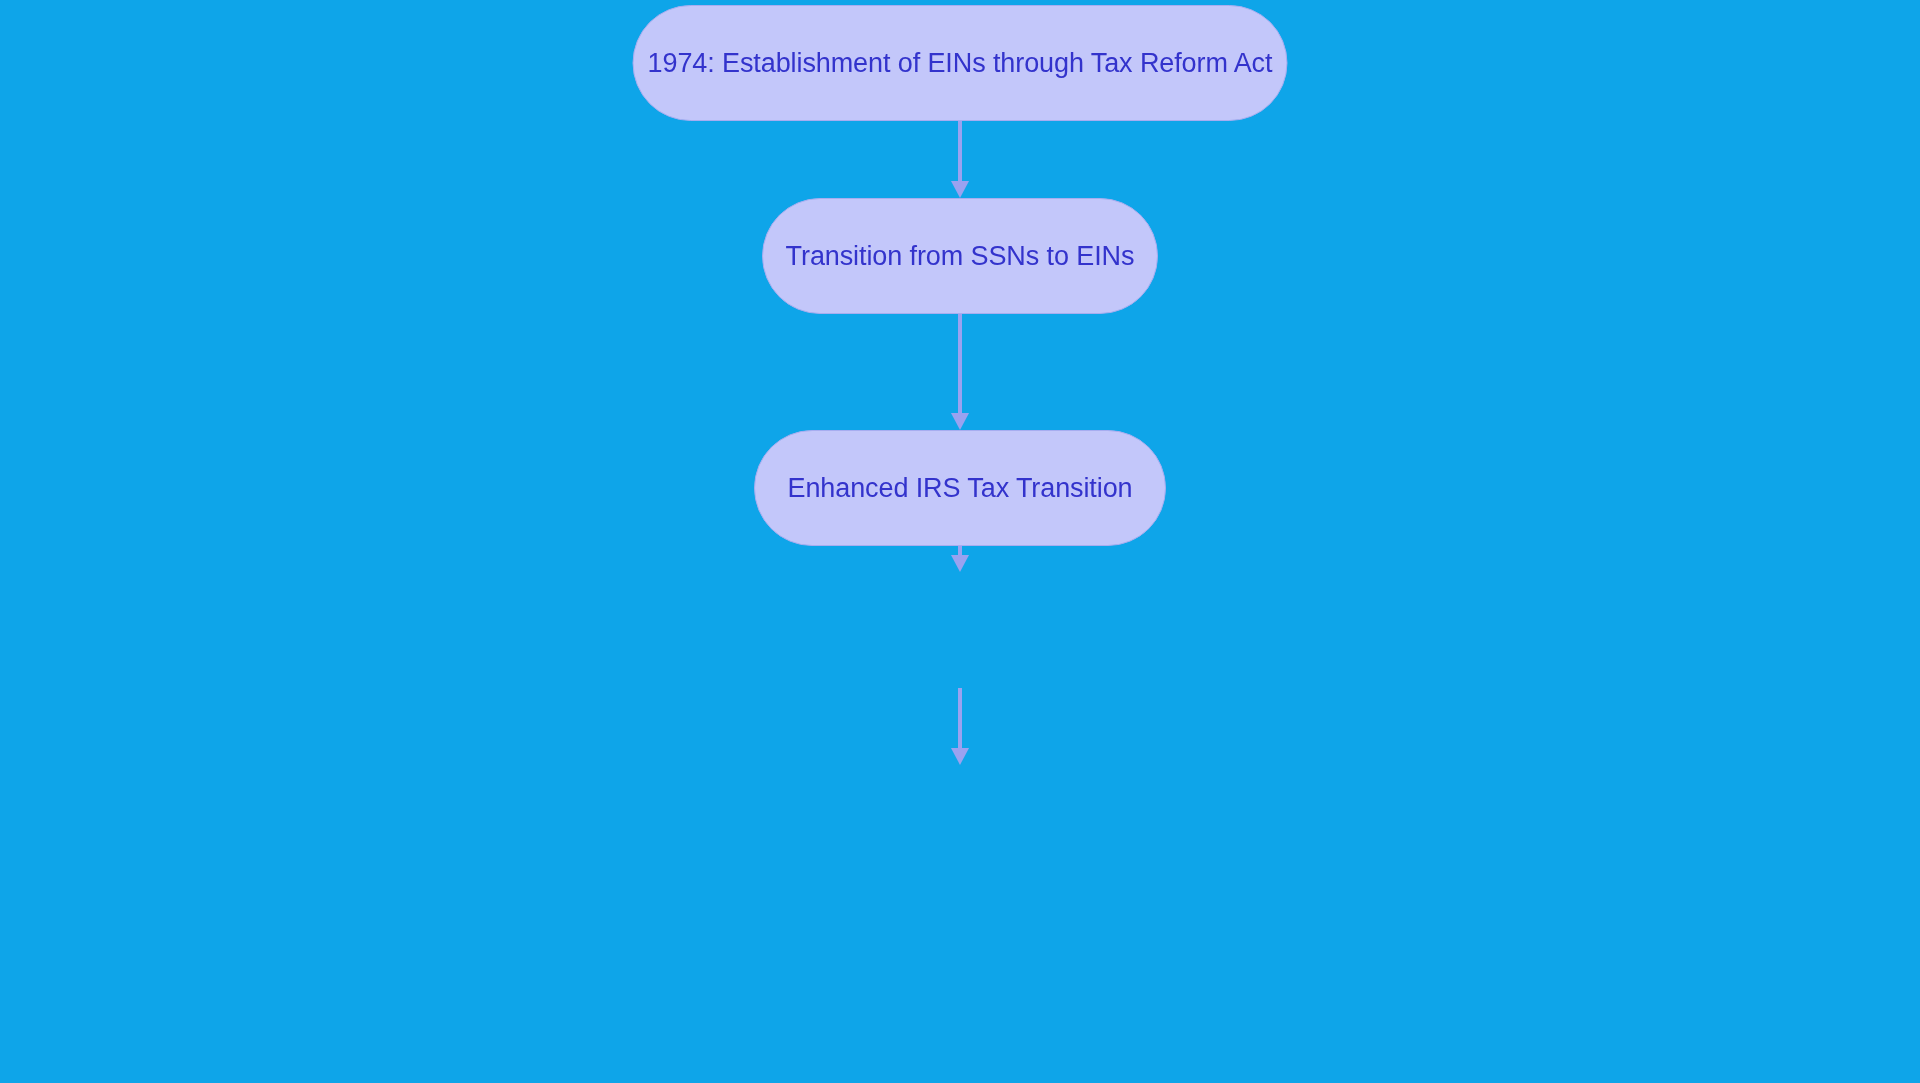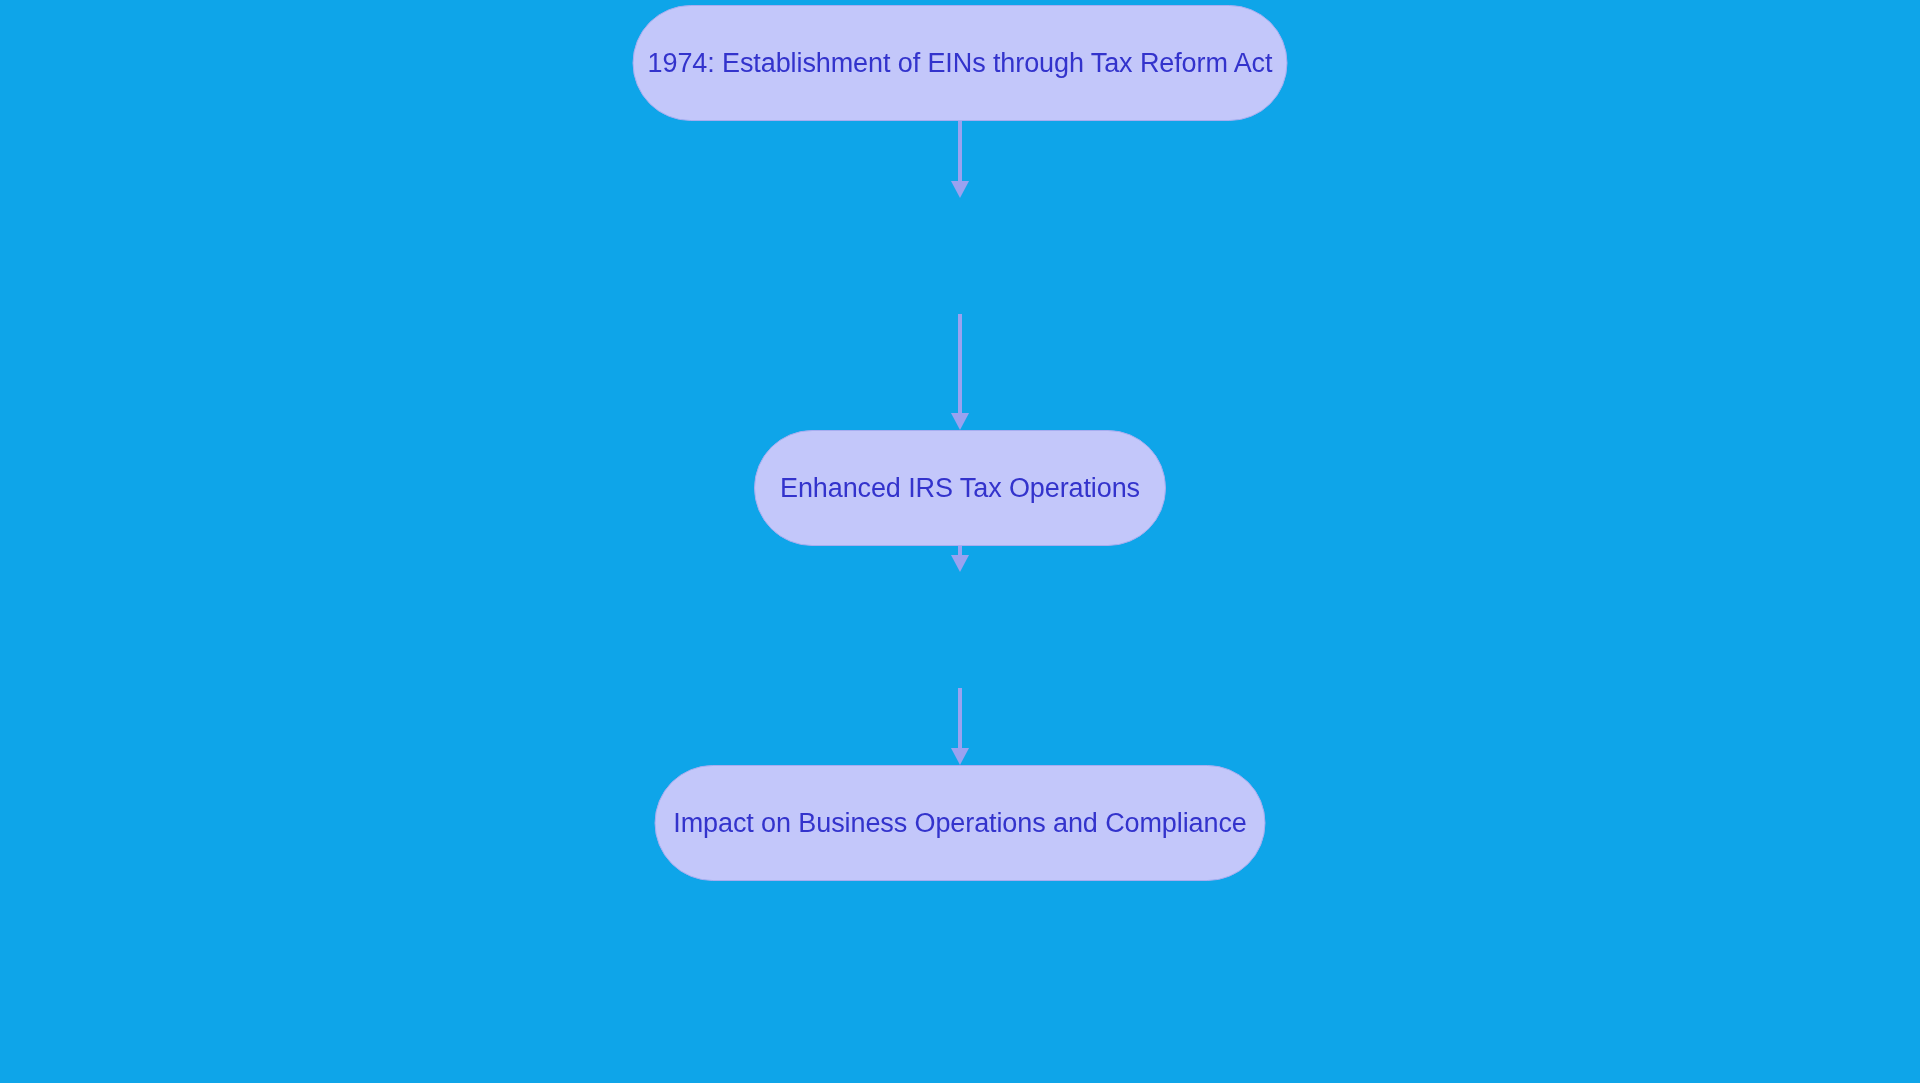--- a/index.html
+++ b/index.html
@@ -89,38 +89,38 @@
 
   <div class="node node-pos" id="node-0" style="width: 655px; background: rgb(195, 199, 250); border-color: rgb(167, 173, 240); color: rgb(51, 51, 204);">
     <span>1974: Establishment of EINs through Tax Reform Act</span>
   </div>
 
   <div class="connector" id="conn-0">
     <div class="shaft" style="background: rgb(154, 162, 240);"></div>
     <div class="head" style="border-top-color: rgb(154, 162, 240);"></div>
   </div>
 
+  <div class="node node-pos" id="node-1" style="width: 396px; background: rgb(195, 199, 250); border-color: rgb(167, 173, 240); color: rgb(51, 51, 204);">
+    <span>Transition from SSNs to EINs</span>
+  </div>
 
   <div class="connector" id="conn-1">
     <div class="shaft" style="background: rgb(154, 162, 240);"></div>
     <div class="head" style="border-top-color: rgb(154, 162, 240);"></div>
   </div>
 
   <div class="node node-pos" id="node-2" style="width: 412px; background: rgb(195, 199, 250); border-color: rgb(167, 173, 240); color: rgb(51, 51, 204);">
-    <span>Enhanced IRS Tax Operations</span>
+    <span>Enhanced IRS Tax Transition</span>
   </div>
 
   <div class="connector" id="conn-2">
     <div class="shaft" style="background: rgb(154, 162, 240);"></div>
     <div class="head" style="border-top-color: rgb(154, 162, 240);"></div>
   </div>
 
 
   <div class="connector" id="conn-3">
     <div class="shaft" style="background: rgb(154, 162, 240);"></div>
     <div class="head" style="border-top-color: rgb(154, 162, 240);"></div>
   </div>
 
-  <div class="node node-pos" id="node-4" style="width: 611px; background: rgb(195, 199, 250); border-color: rgb(167, 173, 240); color: rgb(51, 51, 204);">
-    <span>Impact on Business Operations and Compliance</span>
-  </div>
 
 </div>
 
 </body></html>

